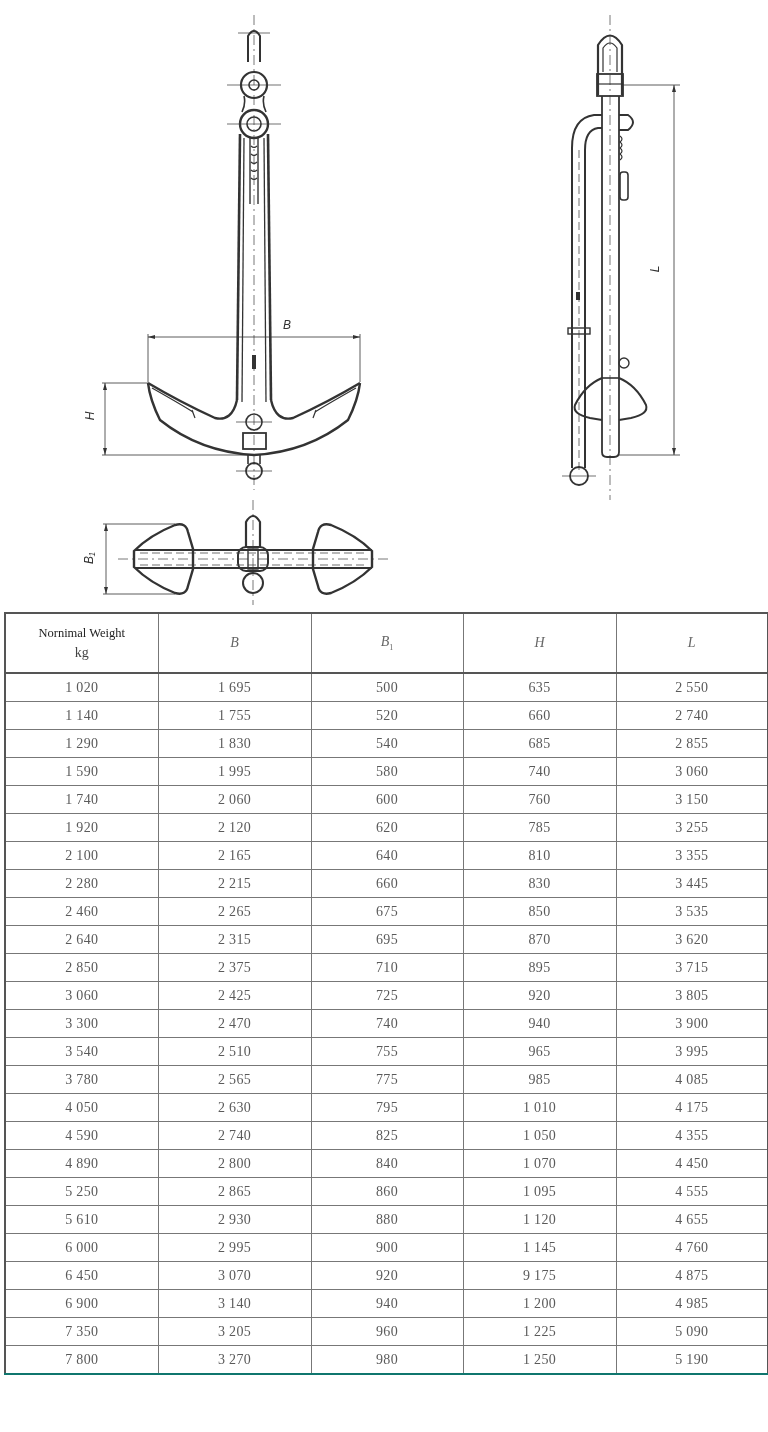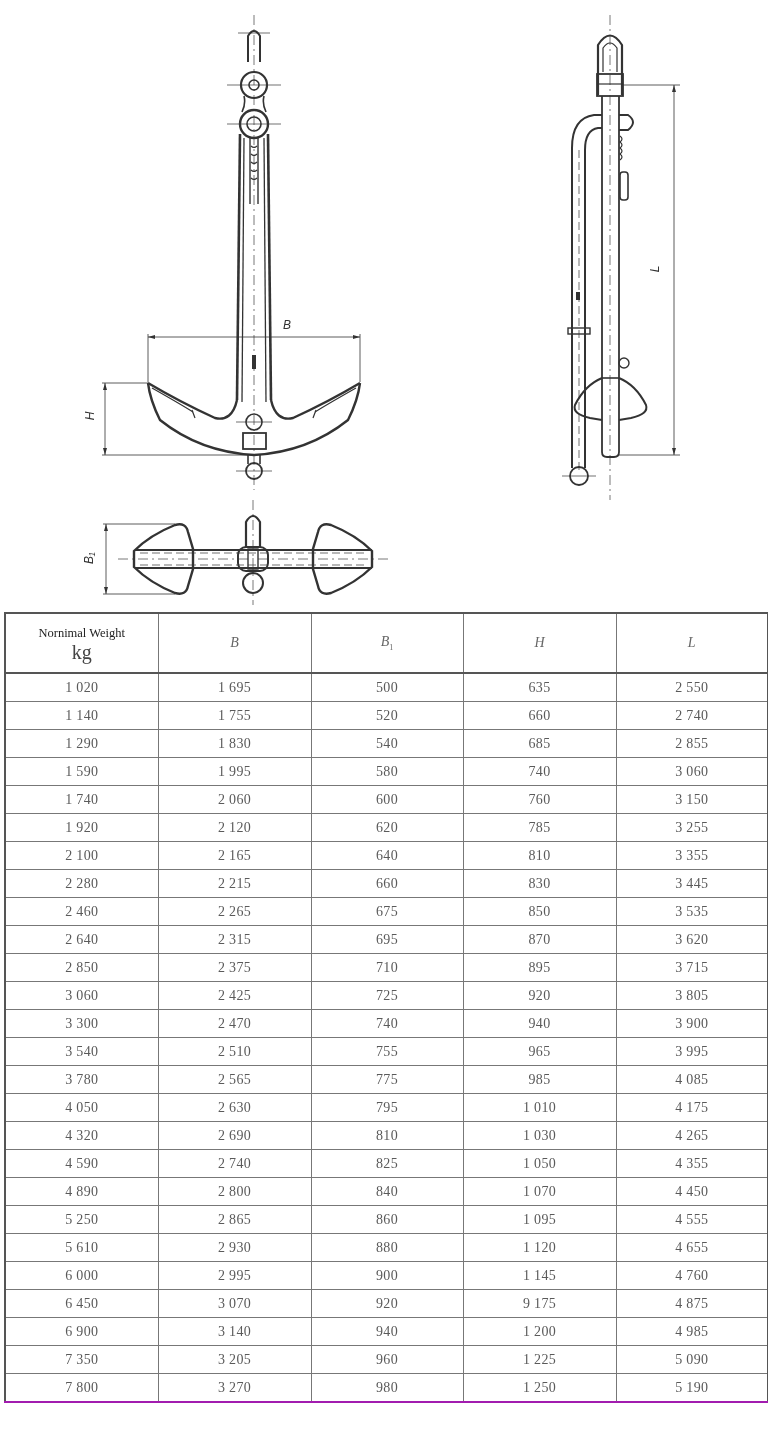--- a/index.html
+++ b/index.html
@@ -9,25 +9,25 @@
   .drawing svg { position: absolute; left: 0; top: 0; }
   .dim-label { position: absolute; font-family: "Liberation Sans", "DejaVu Sans", sans-serif;
                font-style: italic; font-size: 12px; color: #333; }
   .rot { transform: rotate(-90deg); transform-origin: center; }
   table.spec { position: absolute; left: 4px; top: 612px; width: 763px;
                border-collapse: collapse; table-layout: fixed; }
   table.spec th, table.spec td { border: 1px solid #777; text-align: center;
                font-weight: normal; padding: 0; }
   table.spec th { height: 58px; border-top: 2px solid #555; border-bottom: 2px solid #555; }
   table.spec td { height: 27px; font-size: 14px; color: #5a5a5a; letter-spacing: 0.3px; }
-  table.spec tr:last-child td { border-bottom: 2px solid #a21caf; }
+  table.spec tr:last-child td { border-bottom: 2px solid #0f766e; }
   table.spec th:first-child, table.spec td:first-child { border-left: 2px solid #555; }
   table.spec th:last-child, table.spec td:last-child { border-right: 2px solid #555; }
   .h-weight { font-size: 12.5px; color: #222; line-height: 19px; }
-  .h-weight .unit { font-size: 20px; color: #444; }
+  .h-weight .unit { font-size: 14px; color: #444; }
   .h-sym { font-style: italic; font-size: 14px; color: #666; }
   .h-sym sub { font-size: 8px; font-style: normal; }
 </style>
 </head>
 <body>
 
 <div class="drawing">
   <svg width="768" height="606" viewBox="0 0 768 606" fill="none" stroke="#333" stroke-width="1.6">
 
     <g>
@@ -282,27 +282,20 @@
         <td>4 085</td>
       </tr>
       <tr>
         <td>4 050</td>
         <td>2 630</td>
         <td>795</td>
         <td>1 010</td>
         <td>4 175</td>
       </tr>
       <tr>
-        <td>4 320</td>
-        <td>2 690</td>
-        <td>810</td>
-        <td>1 030</td>
-        <td>4 265</td>
-      </tr>
-      <tr>
         <td>4 590</td>
         <td>2 740</td>
         <td>825</td>
         <td>1 050</td>
         <td>4 355</td>
       </tr>
       <tr>
         <td>4 890</td>
         <td>2 800</td>
         <td>840</td>

